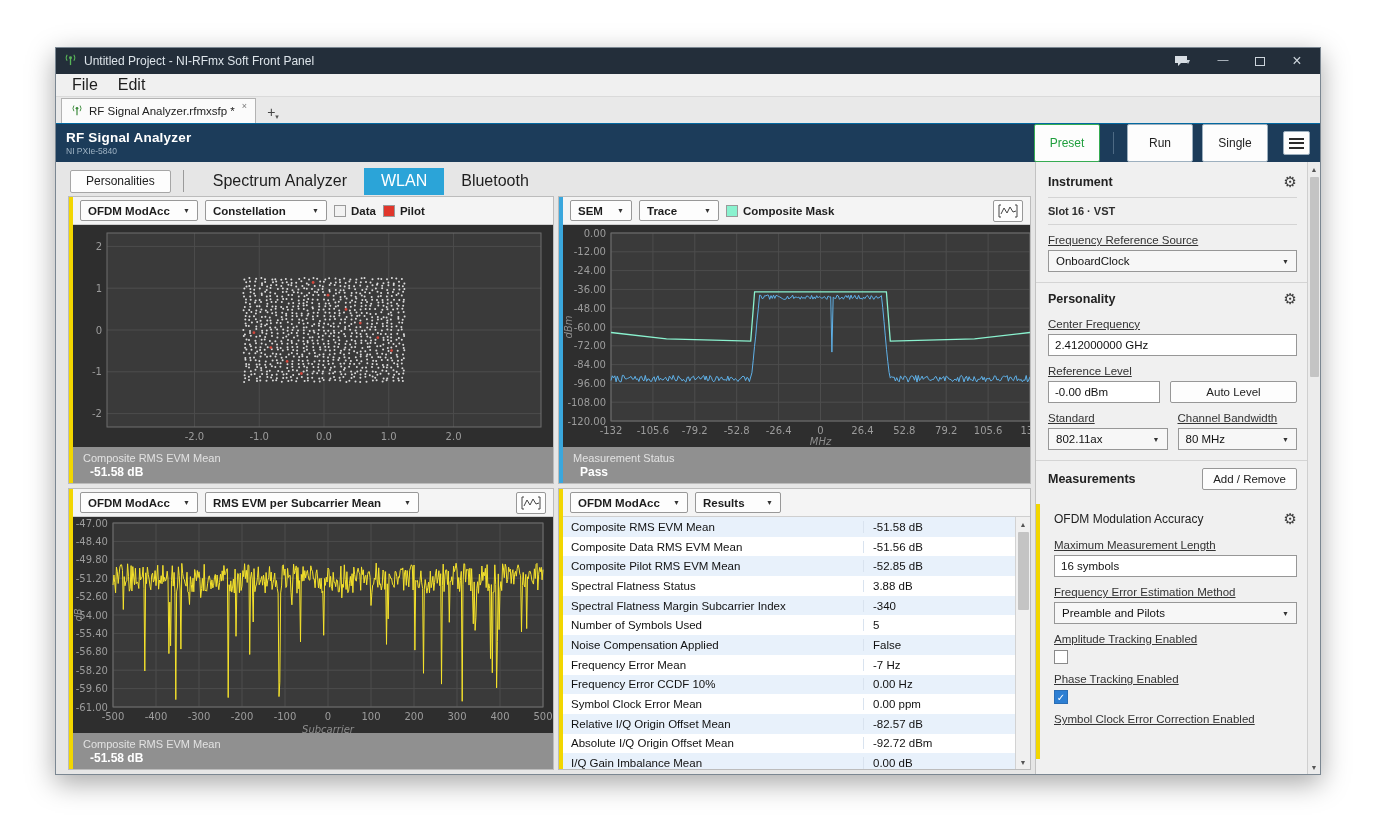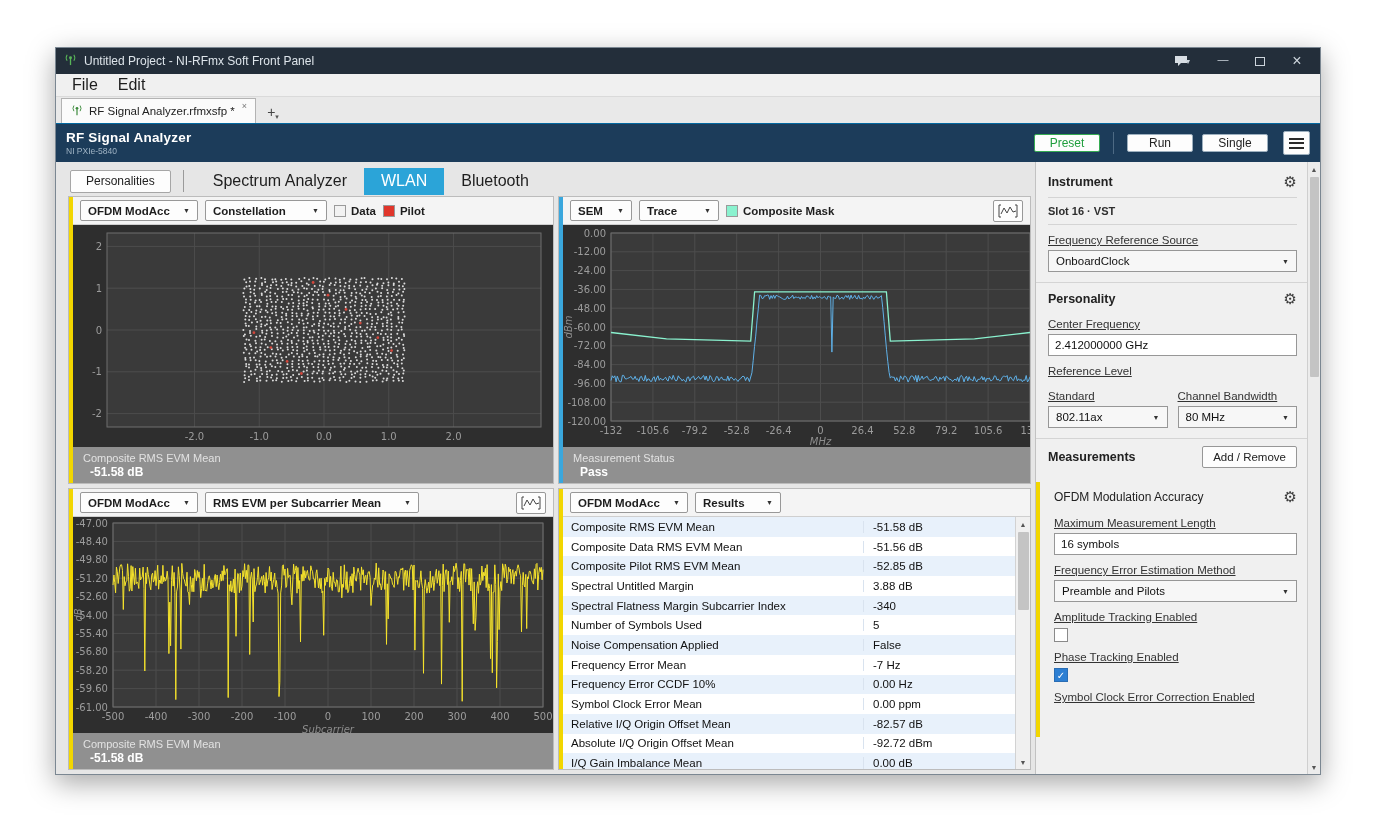--- a/index.html
+++ b/index.html
@@ -26,21 +26,21 @@
   .doc-tab{height:25px;background:#fbfbfb;border:1px solid #b3b3b3;border-bottom:none;display:flex;align-items:center;gap:6px;padding:0 9px;font-size:11.5px;color:#222;}
   .tab-x{font-size:9px;color:#777;position:relative;top:-5px;left:1px;}
   .newtab{width:24px;height:22px;display:flex;align-items:center;justify-content:center;font-size:14px;color:#444;margin-left:5px;}
   .newtab-caret{font-size:7px;color:#555;position:relative;top:5px;}
 
   
   .appheader{height:38px;background:#1c3c5a;display:flex;align-items:center;padding:0 10px;flex:none;}
   .app-title{font-size:13.5px;font-weight:bold;color:#fff;letter-spacing:.2px;}
   .app-sub{font-size:8.5px;color:#9fb3c4;margin-top:1px;}
   .hdr-right{margin-left:auto;display:flex;align-items:center;gap:9px;}
-  .hdr-btn{height:18px;min-width:66px;padding:0 12px;background:#fdfdfd;border:1px solid #9db0bf;border-radius:2px;font-size:12px;color:#222;display:flex;align-items:center;justify-content:center;}
+  .hdr-btn{height:38px;min-width:66px;padding:0 12px;background:#fdfdfd;border:1px solid #9db0bf;border-radius:2px;font-size:12px;color:#222;display:flex;align-items:center;justify-content:center;}
   .hdr-btn.preset{color:#1f9e3d;border-color:#35ab52;}
   .hdr-div{width:1px;height:22px;background:#4d6a84;margin:0 4px;}
   .hamburger{width:27px;height:24px;background:#fdfdfd;border:1px solid #9db0bf;border-radius:2px;display:flex;flex-direction:column;align-items:center;justify-content:center;gap:2.5px;margin-left:6px;}
   .hamburger i{display:block;width:15px;height:2px;background:#2a2a2a;}
 
   
   .content{flex:1;display:flex;min-height:0;background:#e6e6e6;padding-left:8px;}
   .main{flex:1;min-width:0;display:flex;flex-direction:column;padding:4px;}
 
   .ptabs{height:30px;display:flex;align-items:center;flex:none;padding-left:2px;}
@@ -1387,21 +1387,21 @@
                   </div>
                   <div class="trow">
                     <div class="tname">Composite Data RMS EVM Mean</div>
                     <div class="tval">-51.56 dB</div>
                   </div>
                   <div class="trow alt">
                     <div class="tname">Composite Pilot RMS EVM Mean</div>
                     <div class="tval">-52.85 dB</div>
                   </div>
                   <div class="trow">
-                    <div class="tname">Spectral Untitled Margin</div>
+                    <div class="tname">Spectral Flatness Status</div>
                     <div class="tval">3.88 dB</div>
                   </div>
                   <div class="trow alt">
                     <div class="tname">Spectral Flatness Margin Subcarrier Index</div>
                     <div class="tval">-340</div>
                   </div>
                   <div class="trow">
                     <div class="tname">Number of Symbols Used</div>
                     <div class="tval">5</div>
                   </div>
@@ -1466,20 +1466,24 @@
       <hr class="sep strong">
       <div class="sec-head">
         <span>Personality</span>
         <span class="gear">⚙</span>
       </div>
 
       <div class="lbl" style="margin-top:4px">Center Frequency</div>
       <input class="tinput" value="2.412000000 GHz" style="">
 
       <div class="lbl">Reference Level</div>
+      <div class="row2">
+        <input class="tinput" style="width: 112px; flex: 0 0 auto;" value="-0.00 dBm">
+        <div class="sbtn col">Auto Level</div>
+      </div>
 
       <div class="row2">
         <div class="col">
           <div class="lbl">Standard</div>
           <div class="sdd">
             <span>802.11ax</span>
               <span class="arr">▼</span>
           </div>
         </div>
         <div class="col">

